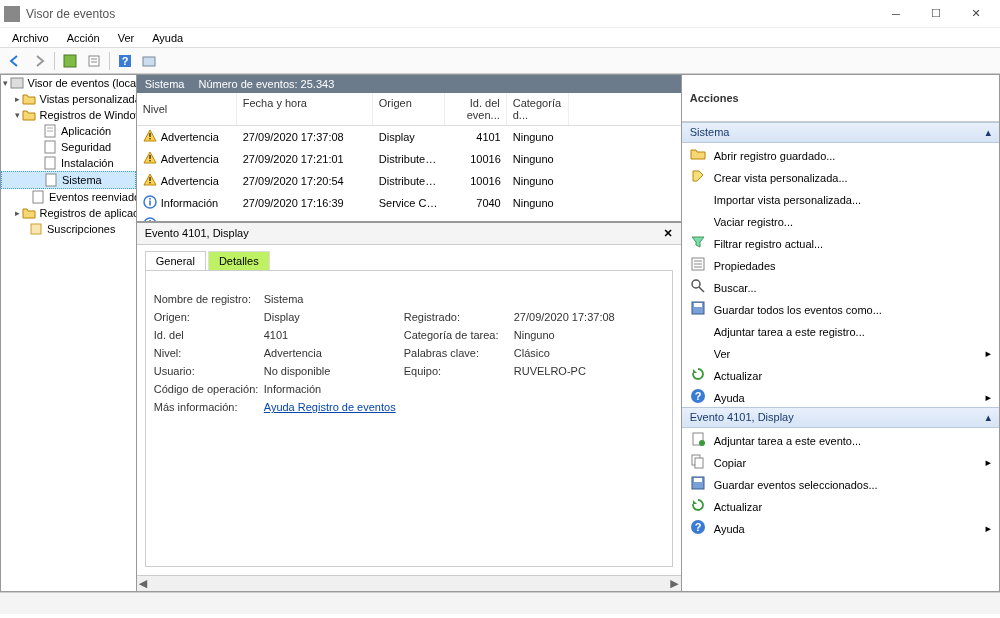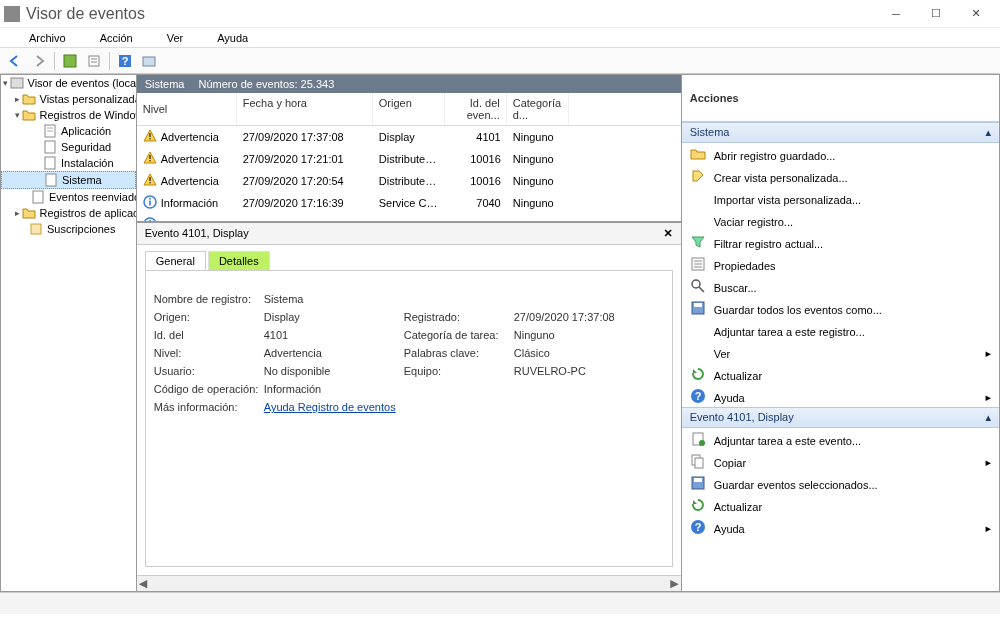--- a/index.html
+++ b/index.html
@@ -1,24 +1,24 @@
 <!DOCTYPE html>
 <html><head>
 <meta charset="utf-8">
 <style>
 * { margin: 0; padding: 0; box-sizing: border-box; font-family: "Segoe UI", Tahoma, sans-serif; font-size: 11px; }
 body { background: #fff; width: 1000px; height: 618px; overflow: hidden; position: relative; }
 
 .titlebar { height: 28px; background: #fff; display: flex; align-items: center; padding: 0 4px; border-bottom: 1px solid #eee; }
 .titlebar-icon { width: 16px; height: 16px; background: #888; margin-right: 6px; }
-.titlebar-text { flex: 1; color: #555; font-size: 16px; }
+.titlebar-text { flex: 1; color: #555; font-size: 12px; }
 .window-controls { display: flex; gap: 0; }
 .window-btn { width: 40px; height: 20px; display: flex; align-items: center; justify-content: center; color: #444; }
 
-.menubar { height: 20px; display: flex; align-items: center; padding: 0 21px; gap: 18px; border-bottom: 1px solid #ddd; }
+.menubar { height: 20px; display: flex; align-items: center; padding: 0 4px; gap: 2px; border-bottom: 1px solid #ddd; }
 .menu-item { padding: 2px 8px; color: #000; }
 
 .toolbar { height: 26px; display: flex; align-items: center; padding: 2px 4px; gap: 2px; border-bottom: 1px solid #ccc; background: #fafafa; }
 .tool-btn { width: 22px; height: 22px; display: flex; align-items: center; justify-content: center; border: 1px solid transparent; }
 .tool-sep { width: 1px; height: 18px; background: #ccc; margin: 0 2px; }
 
 .main { display: flex; height: 518px; }
 
 .tree-panel { width: 160px; border: 1px solid #999; background: #fff; overflow: auto; }
 .tree-item { display: flex; align-items: center; padding: 1px 2px; white-space: nowrap; gap: 2px; }

